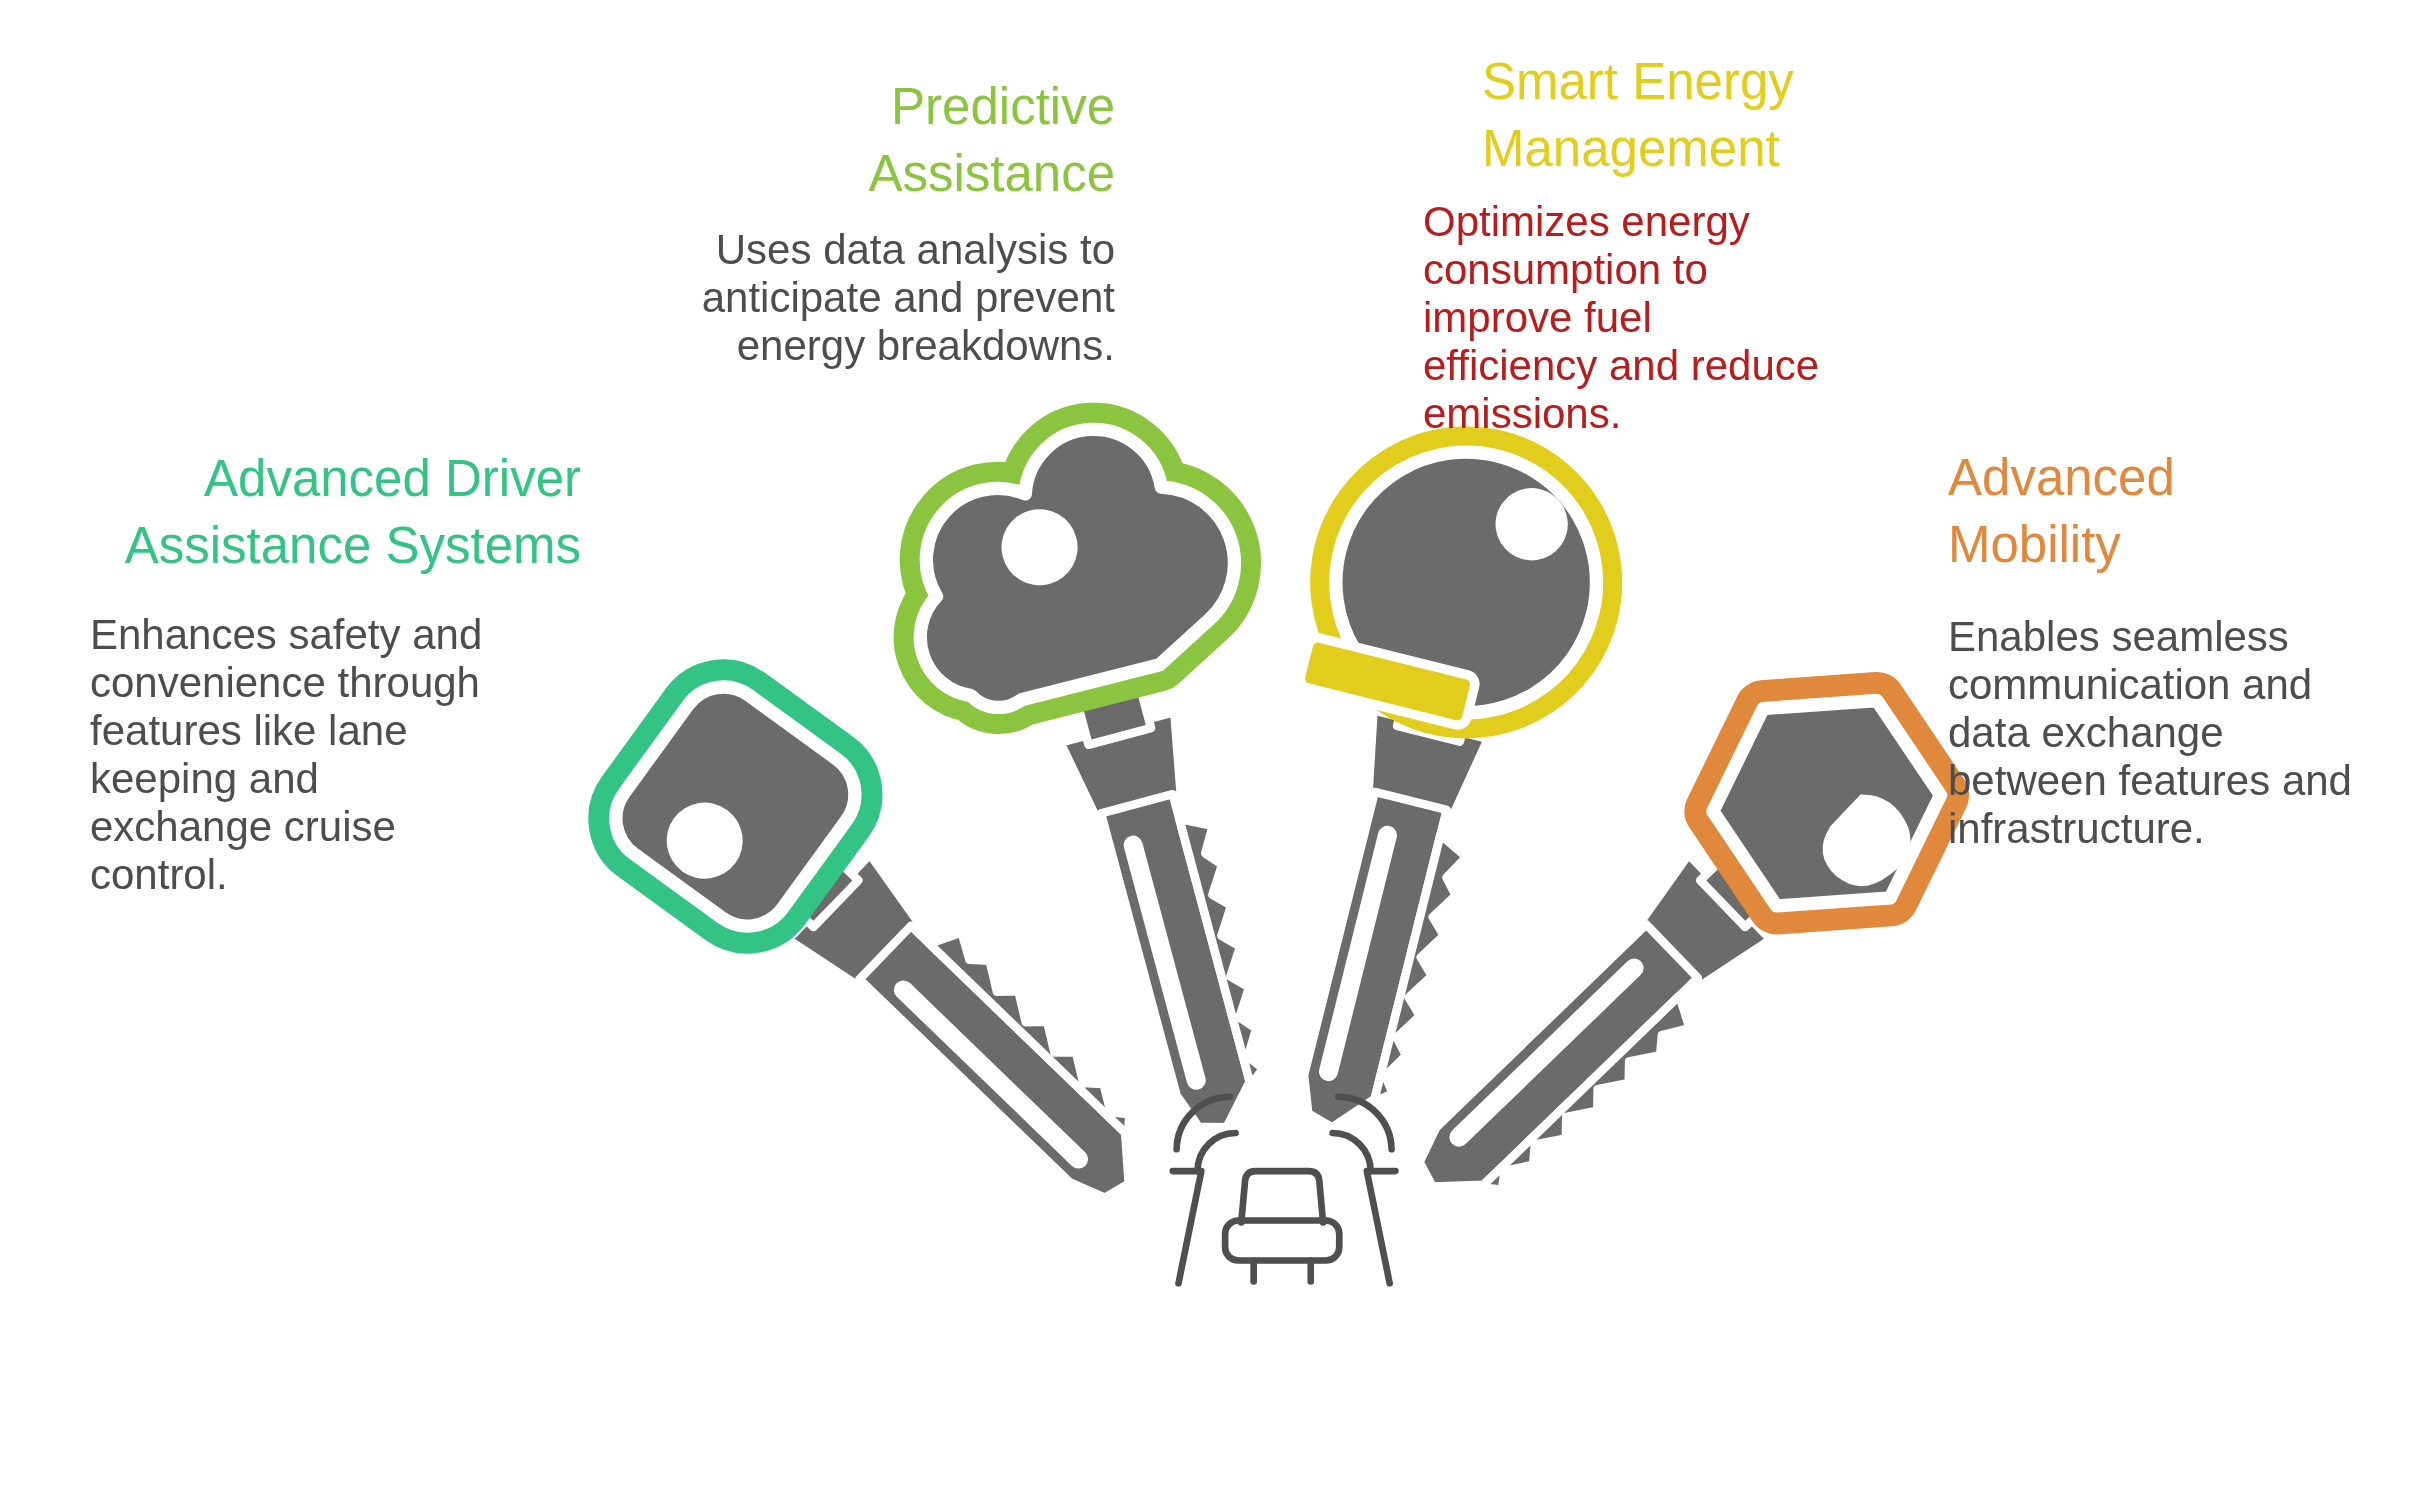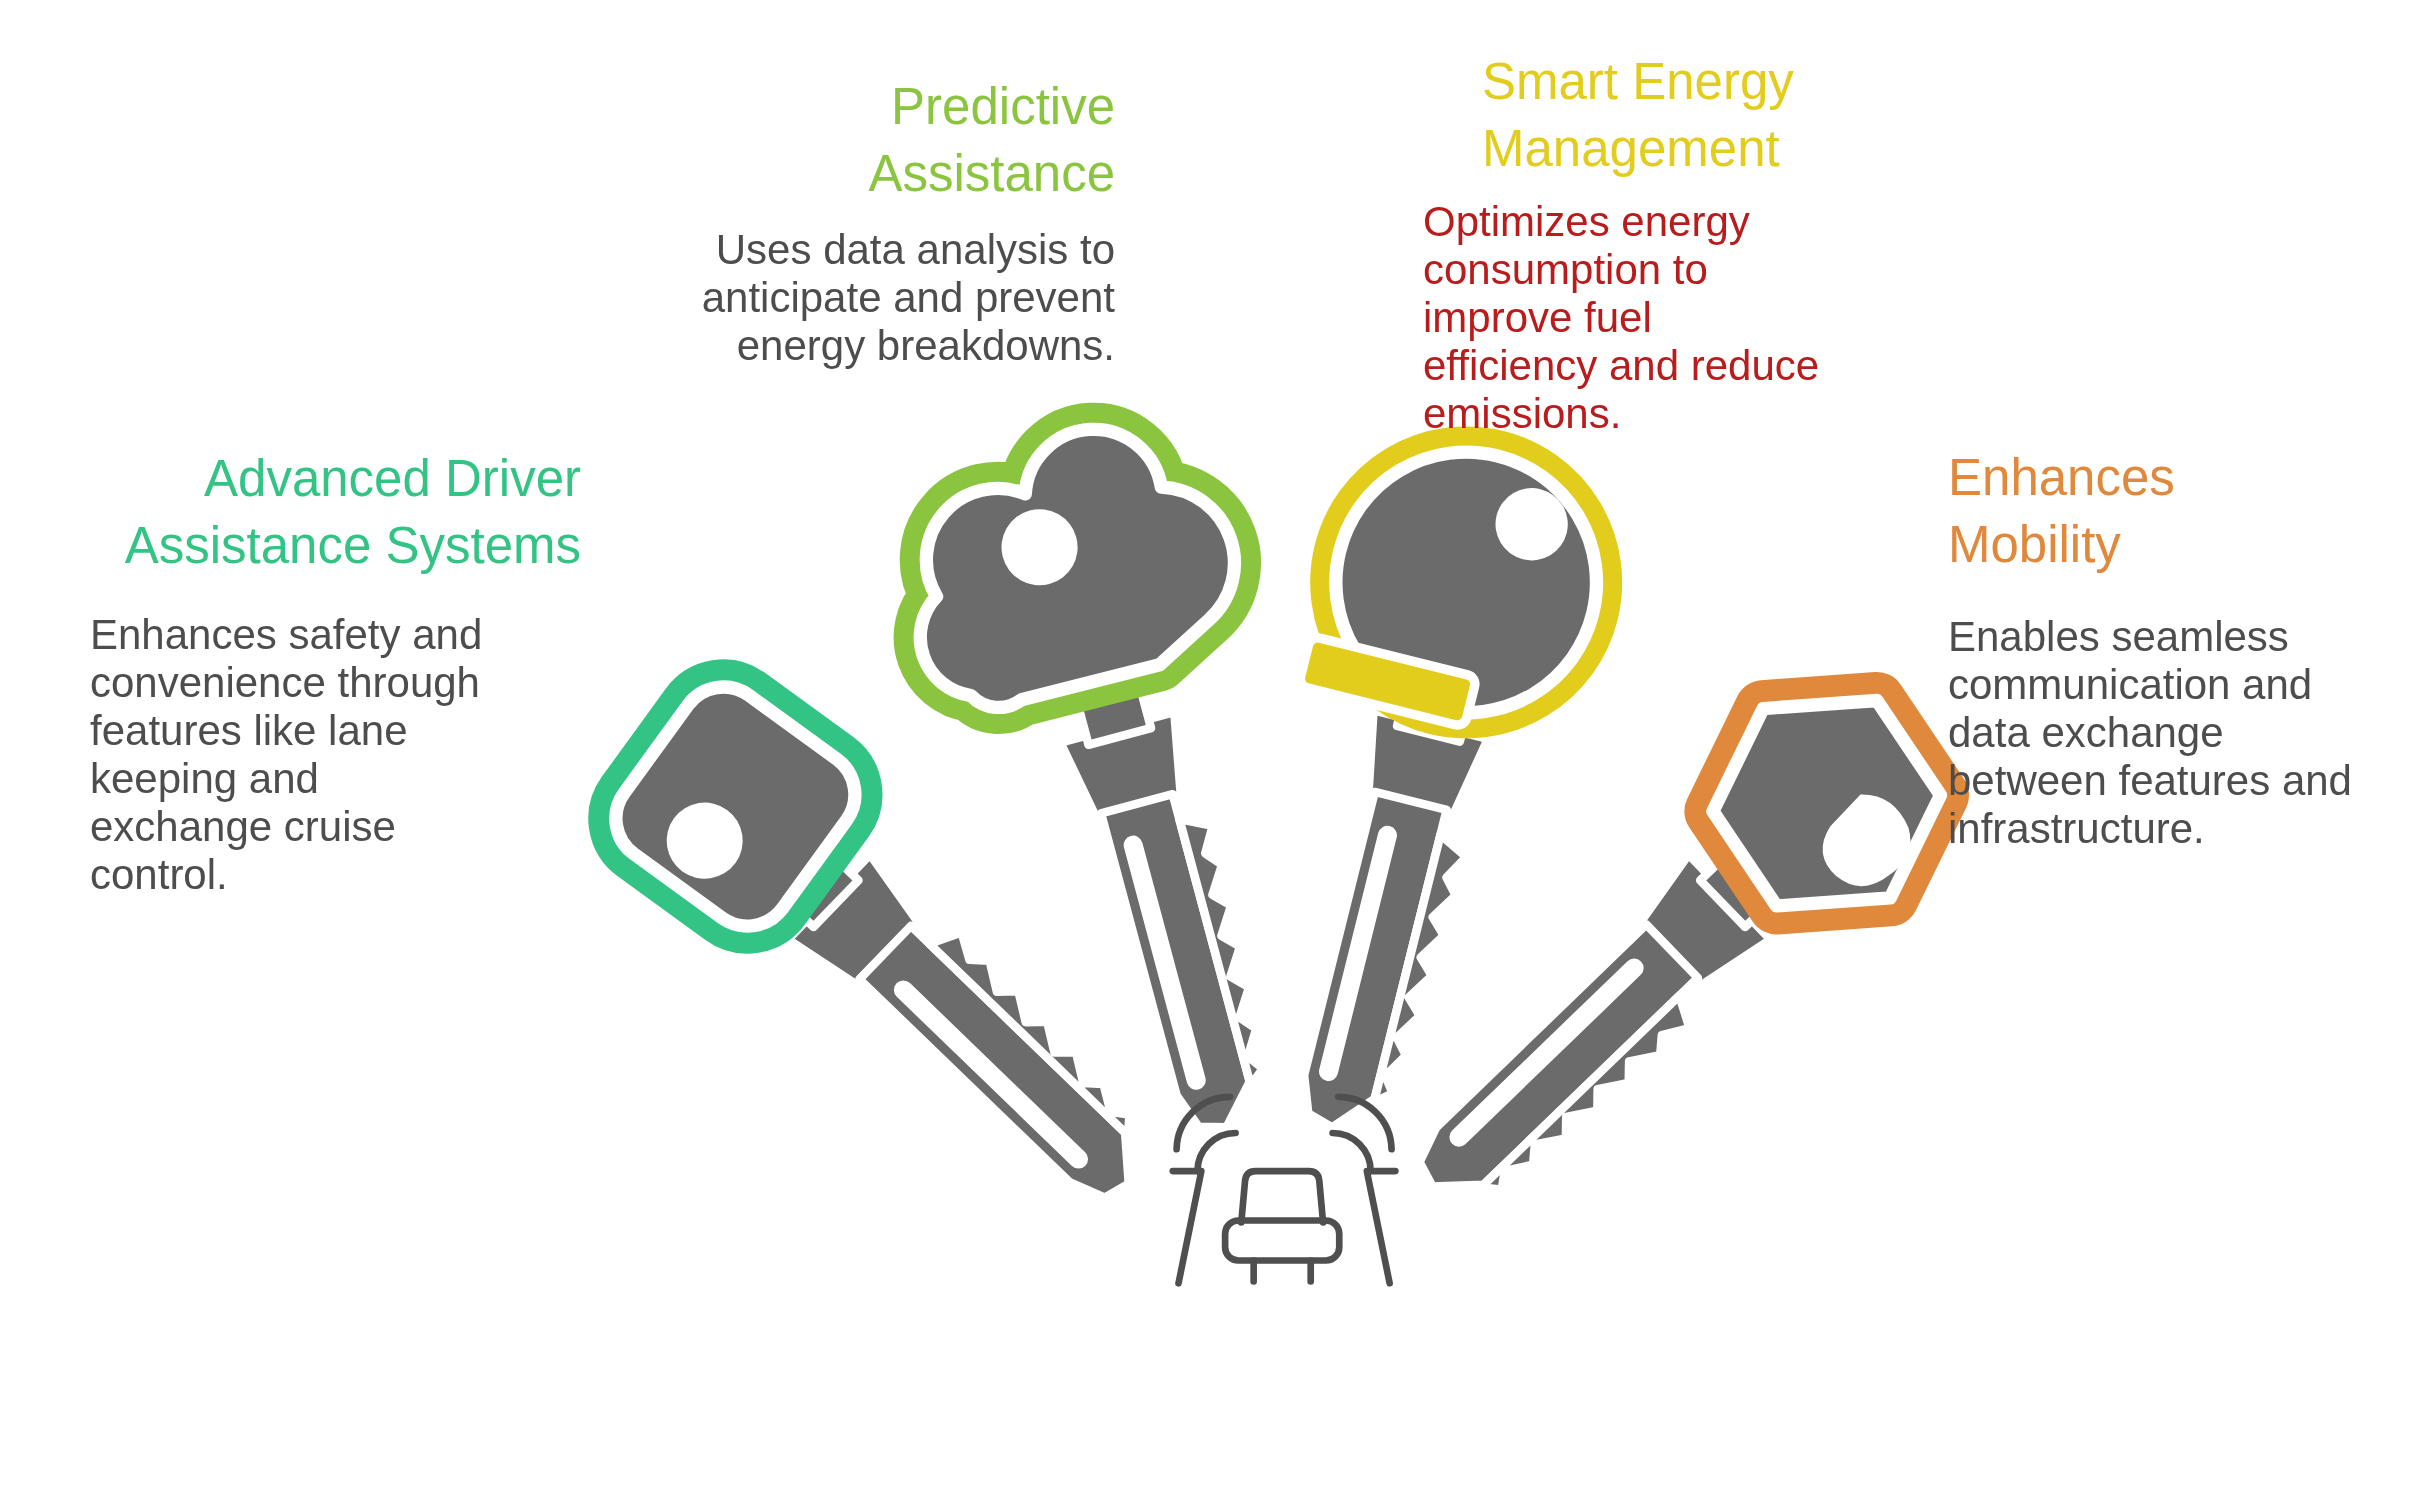--- a/index.html
+++ b/index.html
@@ -99,20 +99,20 @@
   </div>
   <div class="feature-desc align-r" style="right: 1320px; top: 226px; width: 447px; color: rgb(77, 77, 77);">Uses data analysis to anticipate and prevent energy breakdowns.</div>
 
   <div class="feature-heading align-l" style="left: 1482px; top: 48px; width: 533px; color: rgb(226, 204, 28);">
     <div>Smart Energy</div>
     <div>Management</div>
   </div>
   <div class="feature-desc align-l" style="left: 1423px; top: 198px; width: 409px; color: #b91c1c;">Optimizes energy consumption to improve fuel efficiency and reduce emissions.</div>
 
   <div class="feature-heading align-l" style="left: 1948px; top: 444px; width: 476px; color: rgb(224, 136, 59);">
-    <div>Enhances</div>
+    <div>Advanced</div>
     <div>Mobility</div>
   </div>
   <div class="feature-desc align-l" style="left: 1948px; top: 613px; width: 407px; color: rgb(77, 77, 77);">Enables seamless communication and data exchange between features and infrastructure.</div>
 
 
 </div>
 
 
 </body></html>

